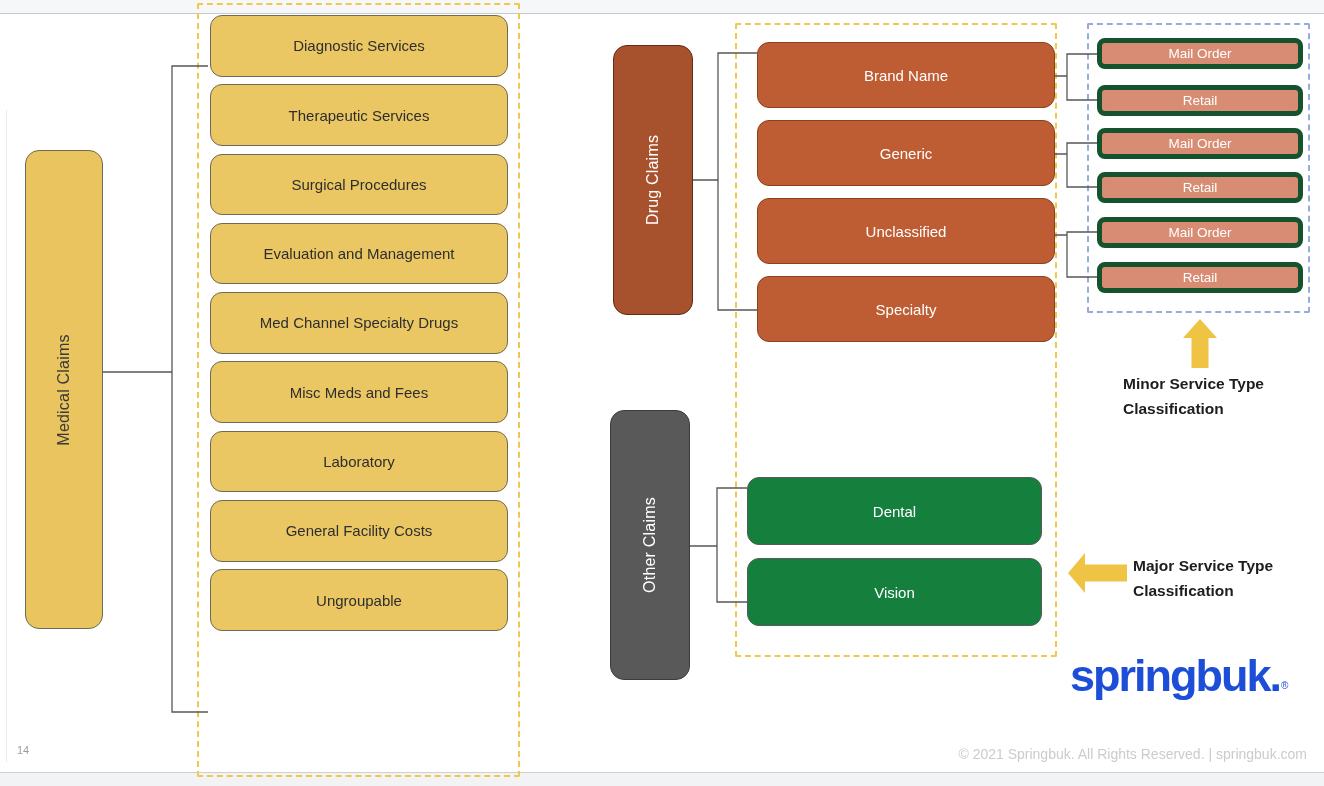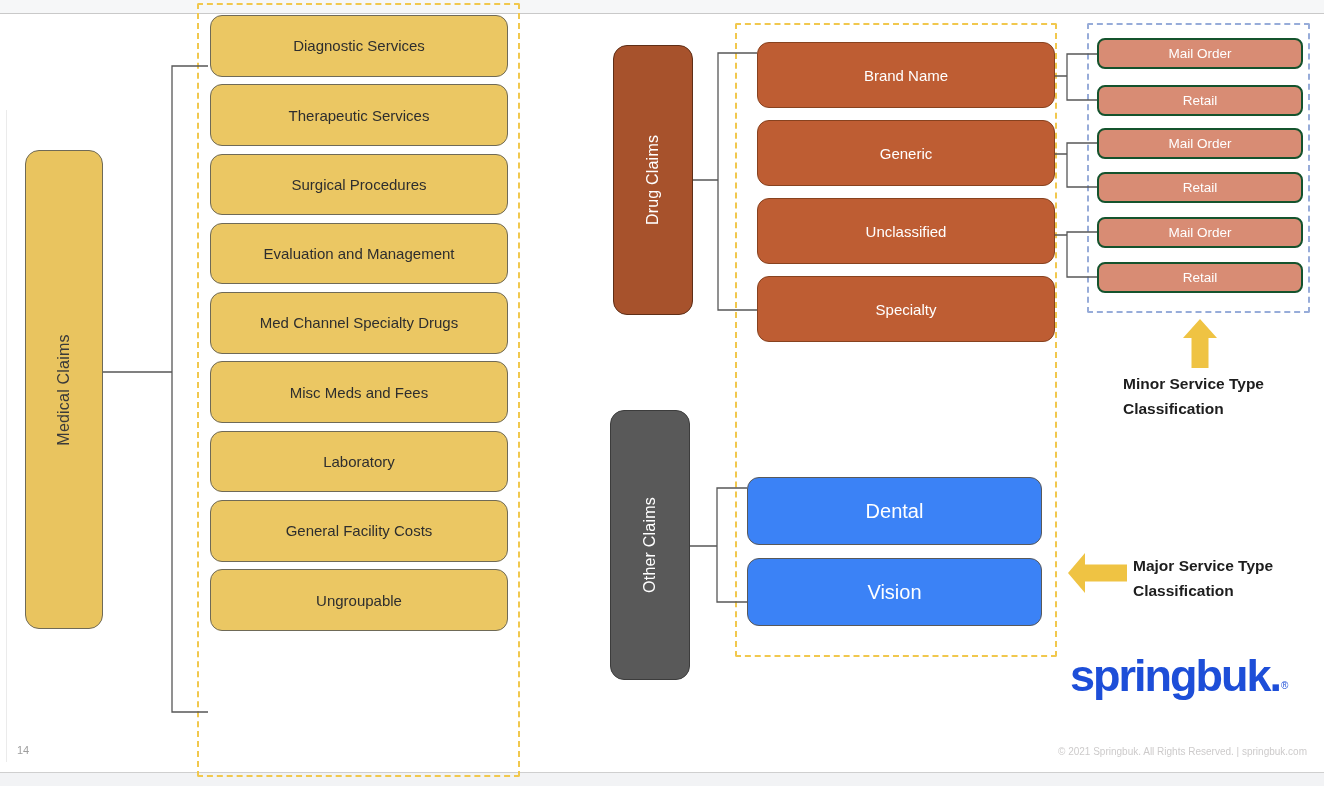--- a/index.html
+++ b/index.html
@@ -32,38 +32,38 @@
 
   
   .stack{display:flex;flex-direction:column;z-index:3;}
   .node{display:flex;align-items:center;justify-content:center;text-align:center;
         border-radius:12px;box-sizing:border-box;}
   .stack-medical{left:210px;top:15px;width:298px;gap:7.7px;}
   .stack-medical .node{height:61.6px;background:#ebc763;border:1px solid #6f6a57;color:#2e2e2e;font-size:15px;}
   .stack-drug{left:757px;top:42px;width:298px;gap:12px;}
   .stack-drug .node{height:66px;background:#be5d33;border:1px solid #87421f;color:#fff;font-size:15px;}
   .stack-other{left:747px;top:477px;width:295px;gap:13px;}
-  .stack-other .node{height:68px;background:#3b82f6;border:1px solid #595959;color:#fff;font-size:20px;}
+  .stack-other .node{height:68px;background:#15803d;border:1px solid #595959;color:#fff;font-size:15px;}
 
   
-  .minor-node{left:1097px;width:206px;height:31px;background:#d88c74;border:2px solid #14532d;
+  .minor-node{left:1097px;width:206px;height:31px;background:#d88c74;border:5px solid #14532d;
               border-radius:8px;display:flex;align-items:center;justify-content:center;
               color:#fff;font-size:13.5px;z-index:3;}
 
   
   .annot{font-size:15.5px;font-weight:bold;color:#1d1d1d;line-height:25px;
          white-space:pre-line;z-index:4;}
   .annot-minor{left:1123px;top:371px;width:180px;}
   .annot-major{left:1133px;top:553px;width:180px;}
 
   
   .logo{left:1070px;top:650px;z-index:4;color:#1d4ed8;font-weight:bold;
         font-size:45px;letter-spacing:-2px;white-space:nowrap;}
   .logo .reg{font-size:10px;letter-spacing:0;vertical-align:baseline;position:relative;top:-2px;left:1px;font-weight:normal;}
-  .copyright{left:0;top:746px;width:1307px;text-align:right;font-size:10px;color:#cdcbcb;z-index:4;}
+  .copyright{left:0;top:746px;width:1307px;text-align:right;font-size:14px;color:#cdcbcb;z-index:4;}
   .pagenum{left:17px;top:744px;font-size:11px;color:#9e9e9e;z-index:4;}
 </style>
 </head>
 <body>
 
 <div class="abs top-strip"></div>
 <div class="abs bottom-strip"></div>
 <div class="abs left-edge"></div>
 
 <div class="abs dash-frame dash-left"></div>

